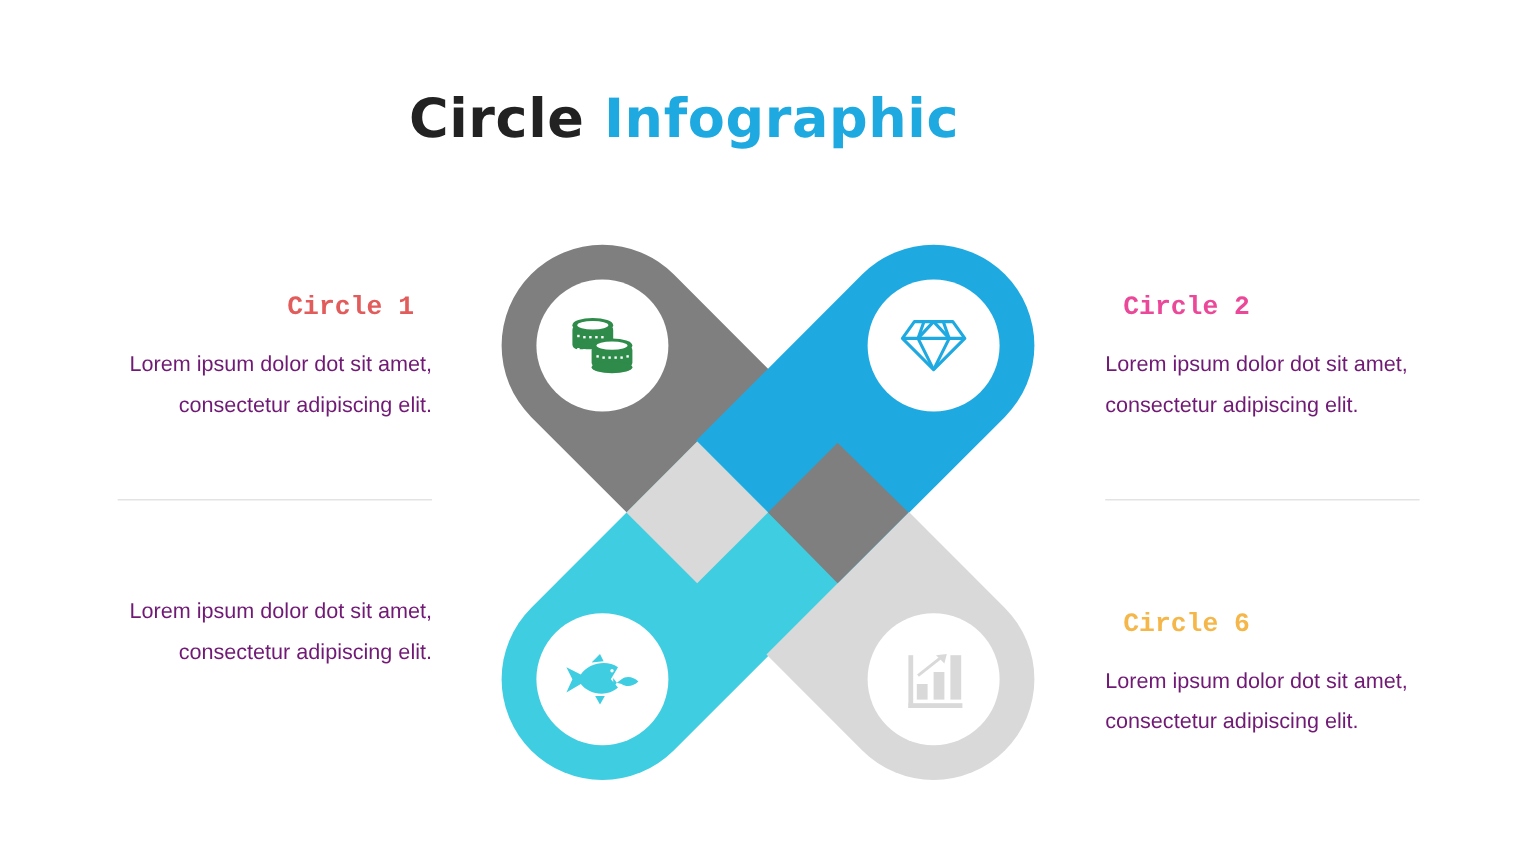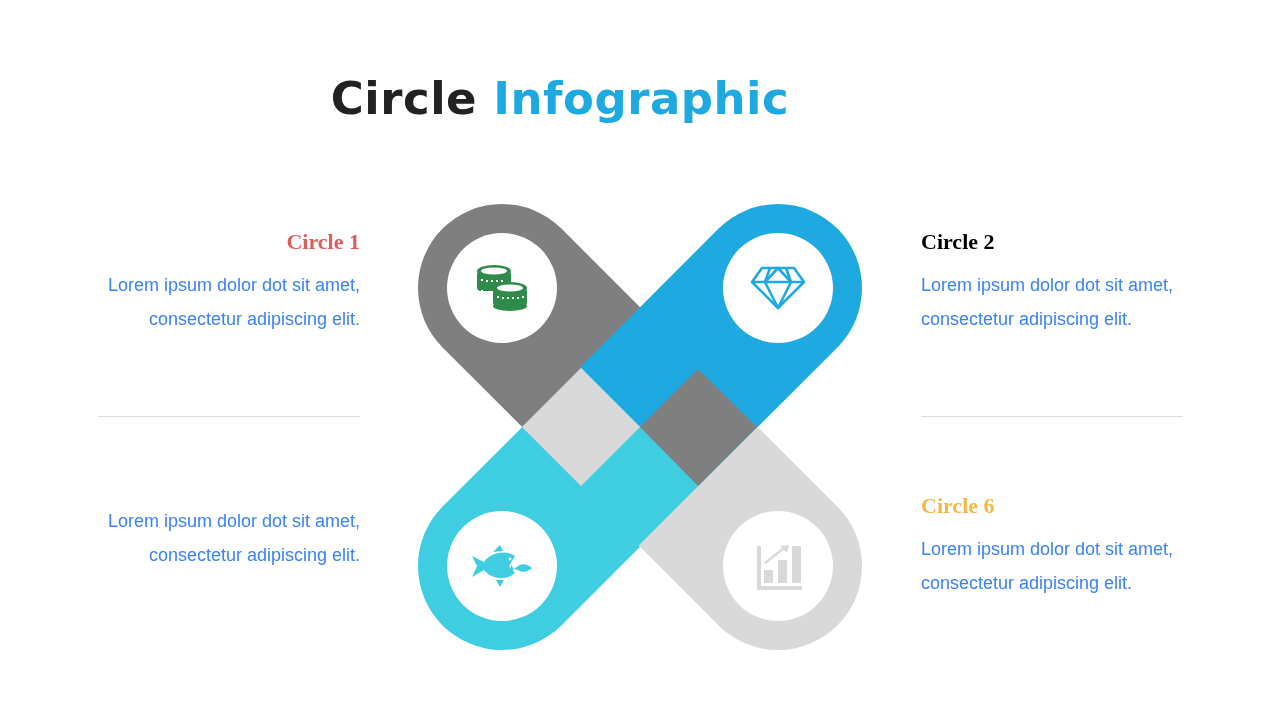--- a/index.html
+++ b/index.html
@@ -1,24 +1,24 @@
 <!DOCTYPE html>
 <html><head>
 <meta charset="utf-8">
 <style>
   html, body { margin:0; padding:0; background:#ffffff; }
   body { width:1280px; height:720px; position:relative; overflow:hidden; font-family:"Liberation Sans", sans-serif; }
-  .title { position:absolute; top:72px; left:0; width:1120px; text-align:center; font-family:"DejaVu Sans", sans-serif; font-weight:bold; font-size:45px; letter-spacing:0.5px; }
+  .title { position:absolute; top:72px; left:0; width:1120px; text-align:center; font-family:"DejaVu Sans", sans-serif; font-weight:bold; font-size:45px; letter-spacing:0.5px;padding-left:10px; }
   .title .w1 { color:#222222; }
   .title .w2 { color:#1ea9e1; }
   .block { position:absolute; width:262px; }
   .block.left { left:98px; text-align:right; }
   .block.right { left:921px; text-align:left; }
-  .block h3 { margin:0; font-family:Liberation Serif, serif; font-weight:bold; font-size:22px; line-height:28px; }
-  .block p { margin:12px 0 0 0; font-family:"Liberation Sans", sans-serif; font-size:18px; line-height:34px; color:#3b82f6; }
+  .block h3 { margin:15px; font-family:Liberation Mono, monospace; font-weight:bold; font-size:22px; line-height:28px; }
+  .block p { margin:0 0 0 0; font-family:"Liberation Sans", sans-serif; font-size:18px; line-height:34px; color:#701a75; }
   .divider { position:absolute; height:1px; background:#dcdcdc; width:262px; top:416px; }
   .diagram { position:absolute; left:0; top:0; width:1280px; height:720px; }
 </style>
 </head>
 <body>
 
 <div class="title">
   <span class="w1">Circle</span>
   <span class="w2">Infographic</span>
 </div>
@@ -32,21 +32,21 @@
 </div>
 <div class="divider" style="left:98px;"></div>
 <div class="block left" style="top:492px;">
   <p>
     <span>Lorem ipsum dolor dot sit amet,</span><br>
     <span>consectetur adipiscing elit.</span>
   </p>
 </div>
 
 <div class="block right" style="top:228px;">
-  <h3 style="color:#000000;">Circle 2</h3>
+  <h3 style="color:#ec4899;">Circle 2</h3>
   <p>
     <span>Lorem ipsum dolor dot sit amet,</span><br>
     <span>consectetur adipiscing elit.</span>
   </p>
 </div>
 <div class="divider" style="left:921px;"></div>
 <div class="block right" style="top:492px;">
   <h3 style="color:#f5b74a;">Circle 6</h3>
   <p>
     <span>Lorem ipsum dolor dot sit amet,</span><br>

